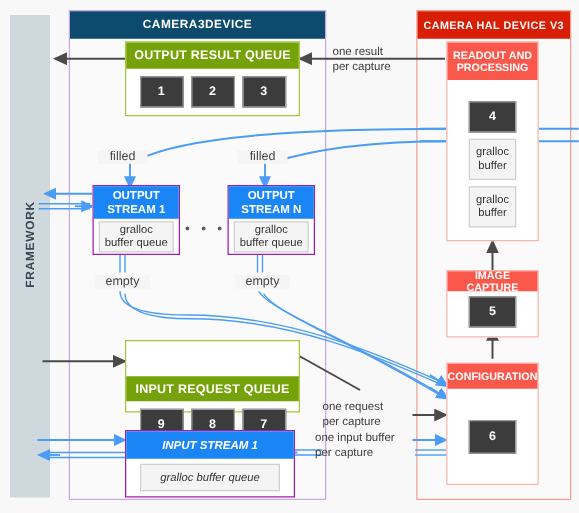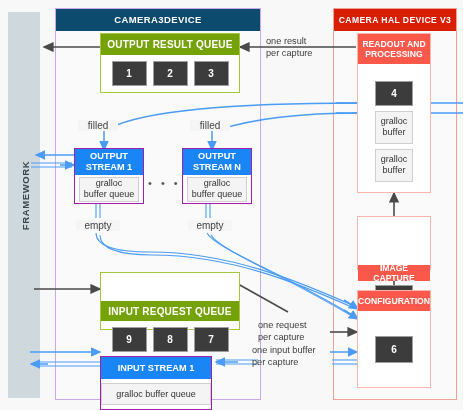--- a/index.html
+++ b/index.html
@@ -213,21 +213,21 @@
     <div class="module-head" style="height:20px;margin-top:28px;">INPUT REQUEST QUEUE</div>
     <div class="module-body" style="height:36px;">
       <div class="tilerow">
         <div class="tile" style="width:35px;height:25px;">9</div>
         <div class="tile" style="width:35px;height:25px;">8</div>
         <div class="tile" style="width:35px;height:25px;">7</div>
       </div>
     </div>
   </div>
 
-  <div class="module blue" style="left:100px;top:356px;width:112px;height:54px;">
+  <div class="module blue" style="left:100px;top:344px;width:136px;height:54px;font-style:italic;">
     <div class="module-head" style="height:22px;">INPUT STREAM 1</div>
     <div class="module-body" style="height:30px;">
       <div class="gralloc" style="width:112px;height:22px;">gralloc buffer queue</div>
     </div>
   </div>
 
   <div class="module red" style="left:357px;top:33px;width:74px;height:160px;">
     <div class="module-head" style="height:30px;flex-direction:column;">
       <span>READOUT AND</span>
       <span>PROCESSING</span>
@@ -235,21 +235,21 @@
     <div class="module-body" style="height:128px;flex-direction:column;gap:5px;padding-top:6px;">
       <div class="tile" style="width:38px;height:25px;">4</div>
       <div class="gralloc" style="width:38px;height:33px;white-space:pre;">gralloc
 buffer</div>
       <div class="gralloc" style="width:38px;height:33px;white-space:pre;">gralloc
 buffer</div>
     </div>
   </div>
 
   <div class="module red" style="left:357px;top:216px;width:74px;height:54px;">
-    <div class="module-head" style="height:16px;margin-top:48px;">IMAGE CAPTURE</div>
+    <div class="module-head" style="height:16px;">IMAGE CAPTURE</div>
     <div class="module-body" style="height:32px;">
       <div class="tile" style="width:38px;height:25px;">5</div>
     </div>
   </div>
 
   <div class="module red" style="left:357px;top:290px;width:74px;height:98px;">
     <div class="module-head" style="height:20px;">CONFIGURATION</div>
     <div class="module-body" style="height:76px;">
       <div class="tile" style="width:38px;height:27px;">6</div>
     </div>

